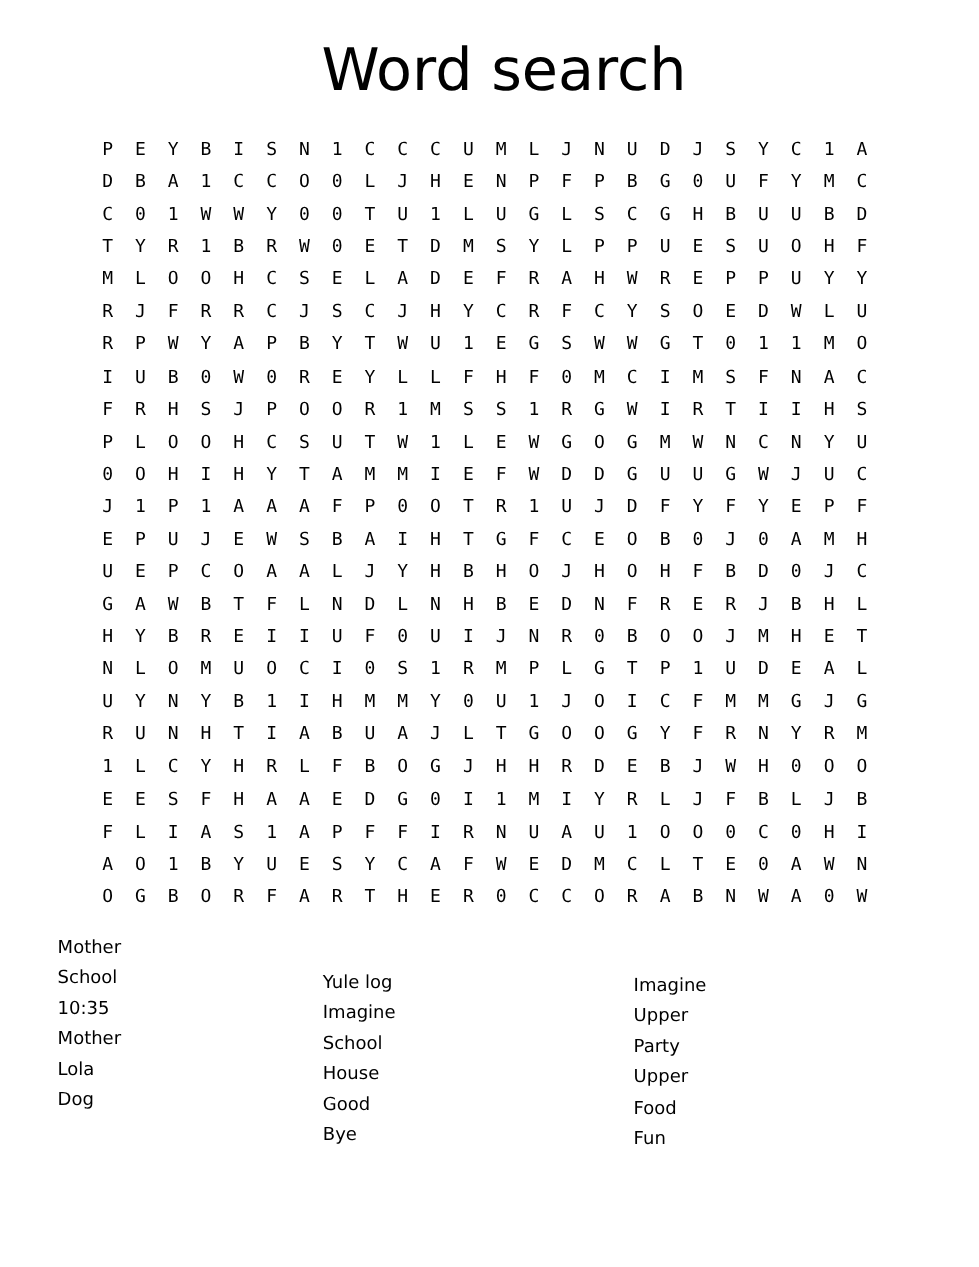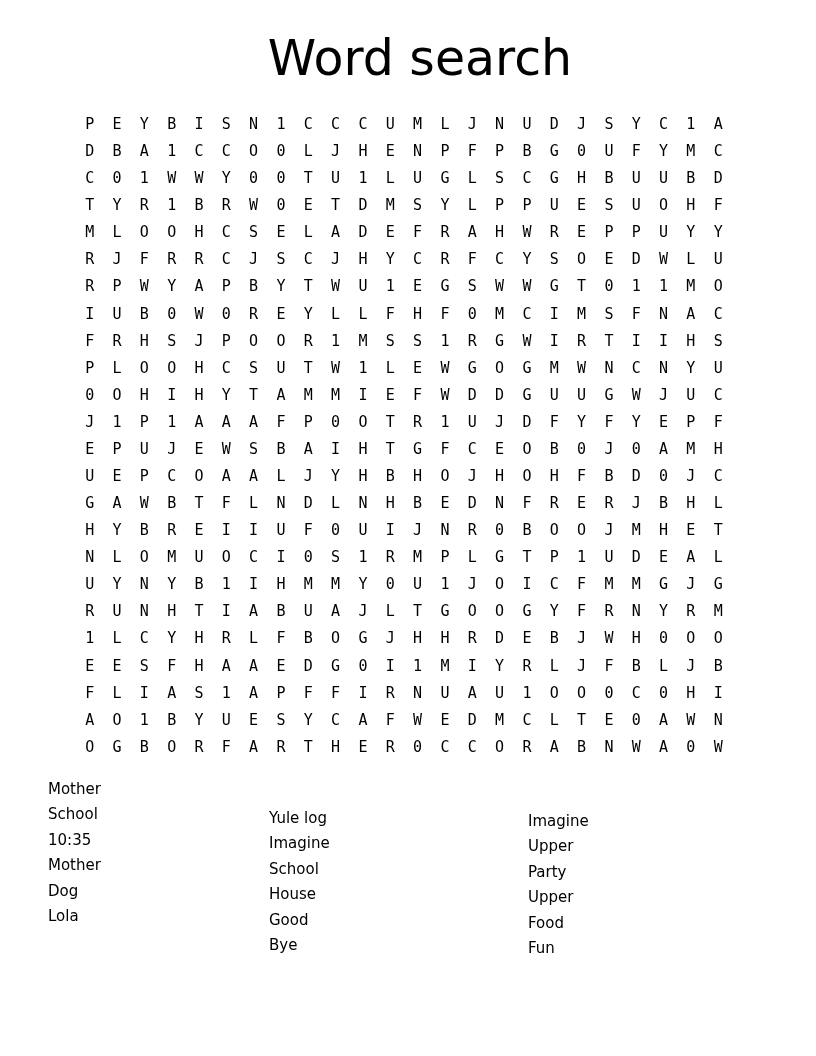--- a/index.html
+++ b/index.html
@@ -689,22 +689,22 @@
         <span class="cell">0</span>
         <span class="cell">W</span>
       </div>
     </div>
 
   <div class="word-col word-col-1">
       <div>Mother</div>
       <div>School</div>
       <div>10:35</div>
       <div>Mother</div>
+      <div>Lola</div>
       <div>Dog</div>
-      <div>Lola</div>
     </div>
   <div class="word-col word-col-2">
       <div>Yule log</div>
       <div>Imagine</div>
       <div>School</div>
       <div>House</div>
       <div>Good</div>
       <div>Bye</div>
     </div>
   <div class="word-col word-col-3">

